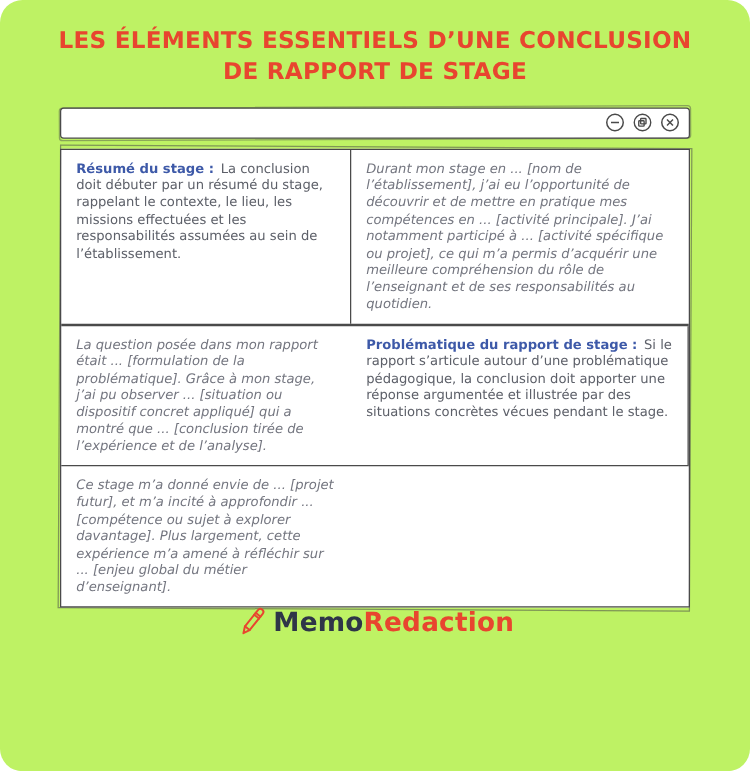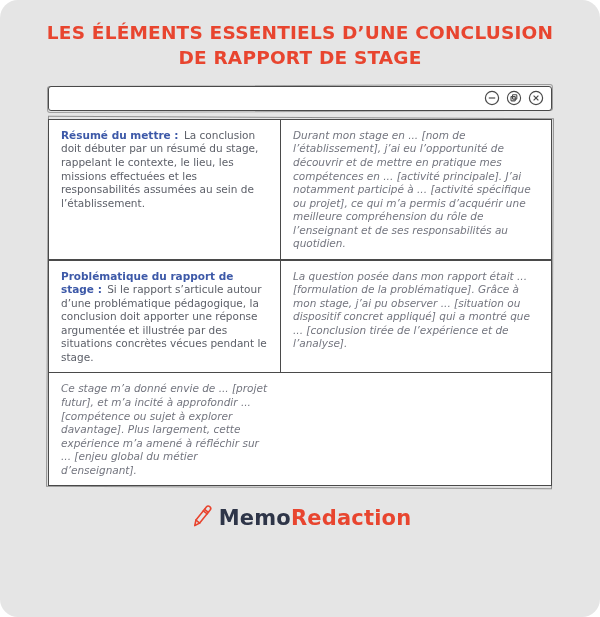--- a/index.html
+++ b/index.html
@@ -1,21 +1,21 @@
 <!DOCTYPE html>
 <html><head>
 <meta charset="utf-8">
 <style>
   * { margin: 0; padding: 0; box-sizing: border-box; }
   html, body { background: #ffffff; }
   body { font-family: "DejaVu Sans", sans-serif; }
 
   .page {
     width: 600px; height: 617px;
-    background: #e5e5e5;
+    background: #bef264;
     border-radius: 18px;
     overflow: hidden;
     position: relative;
     margin: 0 auto;
   }
 
   .title {
     width: 540px;
     margin: 21px auto 0;
     text-align: center;
@@ -66,23 +66,23 @@
   .row { display: grid; grid-template-columns: 232px 1fr; }
   .row + .row { border-top: 1.6px solid #4A4A4A; }
   .cell { padding: 9px 12px 8px; font-size: 10.5px; line-height: 1.29; }
   .cell.left  { border-right: 1.6px solid #4A4A4A; color: #5D6069; min-height: 78px; }
   .cell.right { color: #73757F; font-style: italic; }
   .row:nth-child(1) .cell { min-height: 120px; }
   .row:nth-child(3) .cell { min-height: 95px; }
   .term { color: #3D59A8; font-weight: bold; margin-right: 2px; }
 
   .footer {
-    margin-top: 20px;
+    margin-top: 0;
     display: flex;
-    align-items: flex-start;
+    align-items: flex-end;
     justify-content: center;
     gap: 3px;
   }
   .pencil { width: 27px; height: 27px; transform: rotate(-6deg); margin-top: -4px; }
   .logo-text { font-size: 21px; letter-spacing: 0.2px; font-weight: 600; }
   .logo-memo { color: #2E3548; }
   .logo-redaction { color: #E8452F; }
 </style>
 </head>
 <body>
@@ -111,38 +111,38 @@
         <line x1="5.6" y1="5.6" x2="10.4" y2="10.4"></line>
         <line x1="10.4" y1="5.6" x2="5.6" y2="10.4"></line>
       </svg>
     </span>
   </div>
 
   <div class="table">
 
     <div class="row">
       <div class="cell left">
-        <span class="term">Résumé du mettre :</span>
+        <span class="term">Résumé du stage :</span>
         <span class="desc">La conclusion doit débuter par un résumé du stage, rappelant le contexte, le lieu, les missions effectuées et les responsabilités assumées au sein de l’établissement.</span>
       </div>
       <div class="cell right">
         <span>Durant mon stage en ... [nom de l’établissement], j’ai eu l’opportunité de découvrir et de mettre en pratique mes compétences en ... [activité principale]. J’ai notamment participé à ... [activité spécifique ou projet], ce qui m’a permis d’acquérir une meilleure compréhension du rôle de l’enseignant et de ses responsabilités au quotidien.</span>
       </div>
     </div>
 
     <div class="row">
     </div>
 
     <div class="row">
+      <div class="cell right">
+        <span>La question posée dans mon rapport était ... [formulation de la problématique]. Grâce à mon stage, j’ai pu observer ... [situation ou dispositif concret appliqué] qui a montré que ... [conclusion tirée de l’expérience et de l’analyse].</span>
+      </div>
       <div class="cell left">
         <span class="term">Problématique du rapport de stage :</span>
         <span class="desc">Si le rapport s’articule autour d’une problématique pédagogique, la conclusion doit apporter une réponse argumentée et illustrée par des situations concrètes vécues pendant le stage.</span>
-      </div>
-      <div class="cell right">
-        <span>La question posée dans mon rapport était ... [formulation de la problématique]. Grâce à mon stage, j’ai pu observer ... [situation ou dispositif concret appliqué] qui a montré que ... [conclusion tirée de l’expérience et de l’analyse].</span>
       </div>
     </div>
 
     <div class="row">
       <div class="cell right">
         <span>Ce stage m’a donné envie de ... [projet futur], et m’a incité à approfondir ... [compétence ou sujet à explorer davantage]. Plus largement, cette expérience m’a amené à réfléchir sur ... [enjeu global du métier d’enseignant].</span>
       </div>
     </div>
 
   </div>

